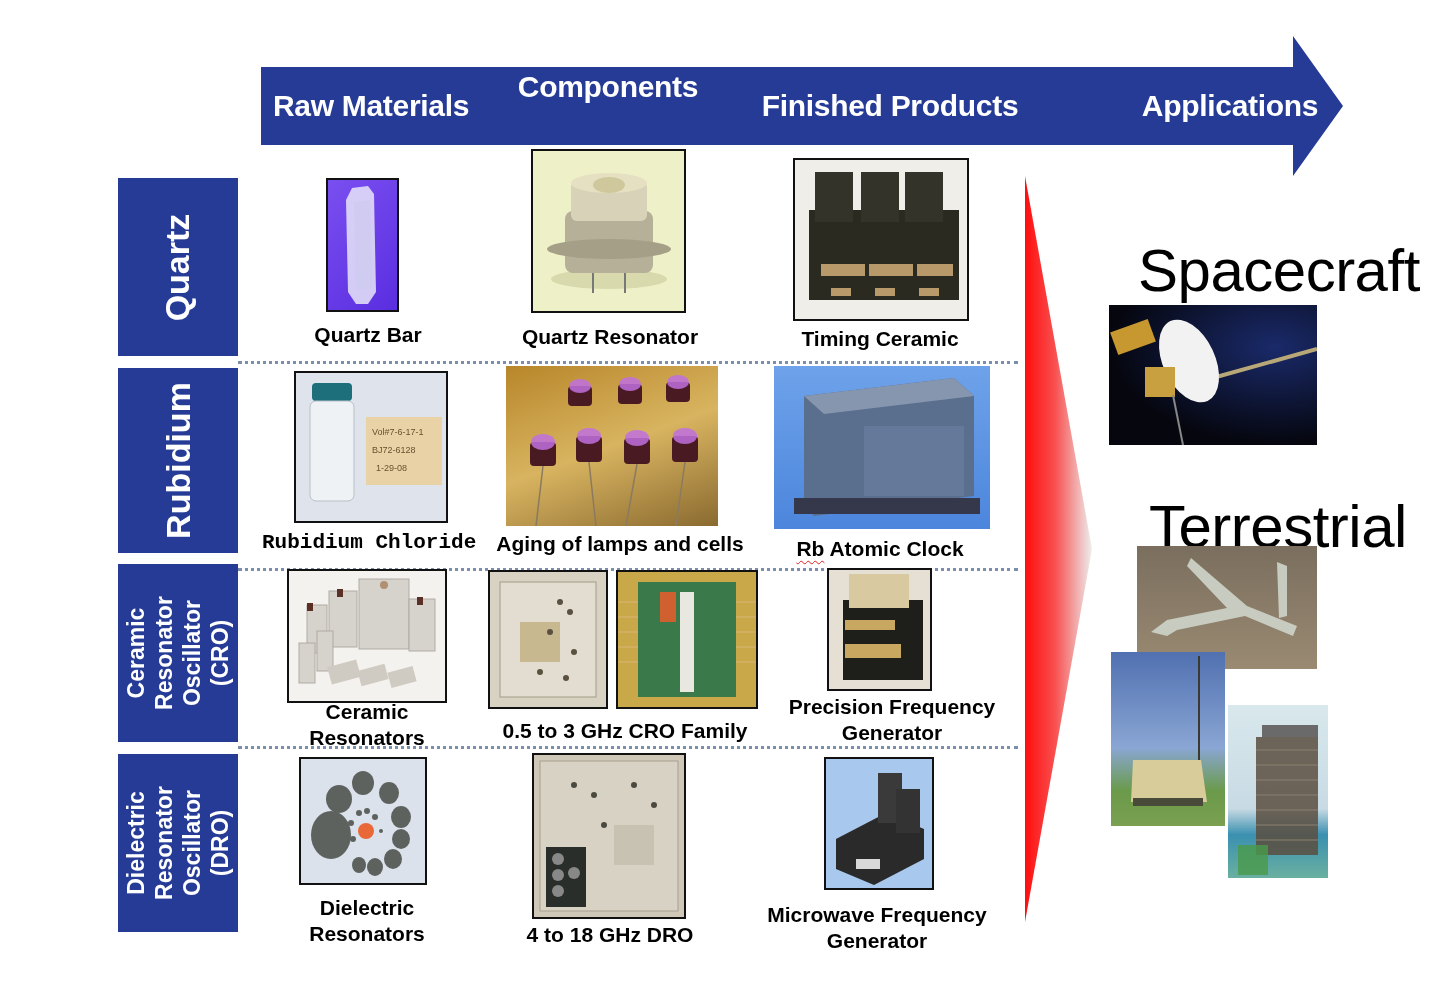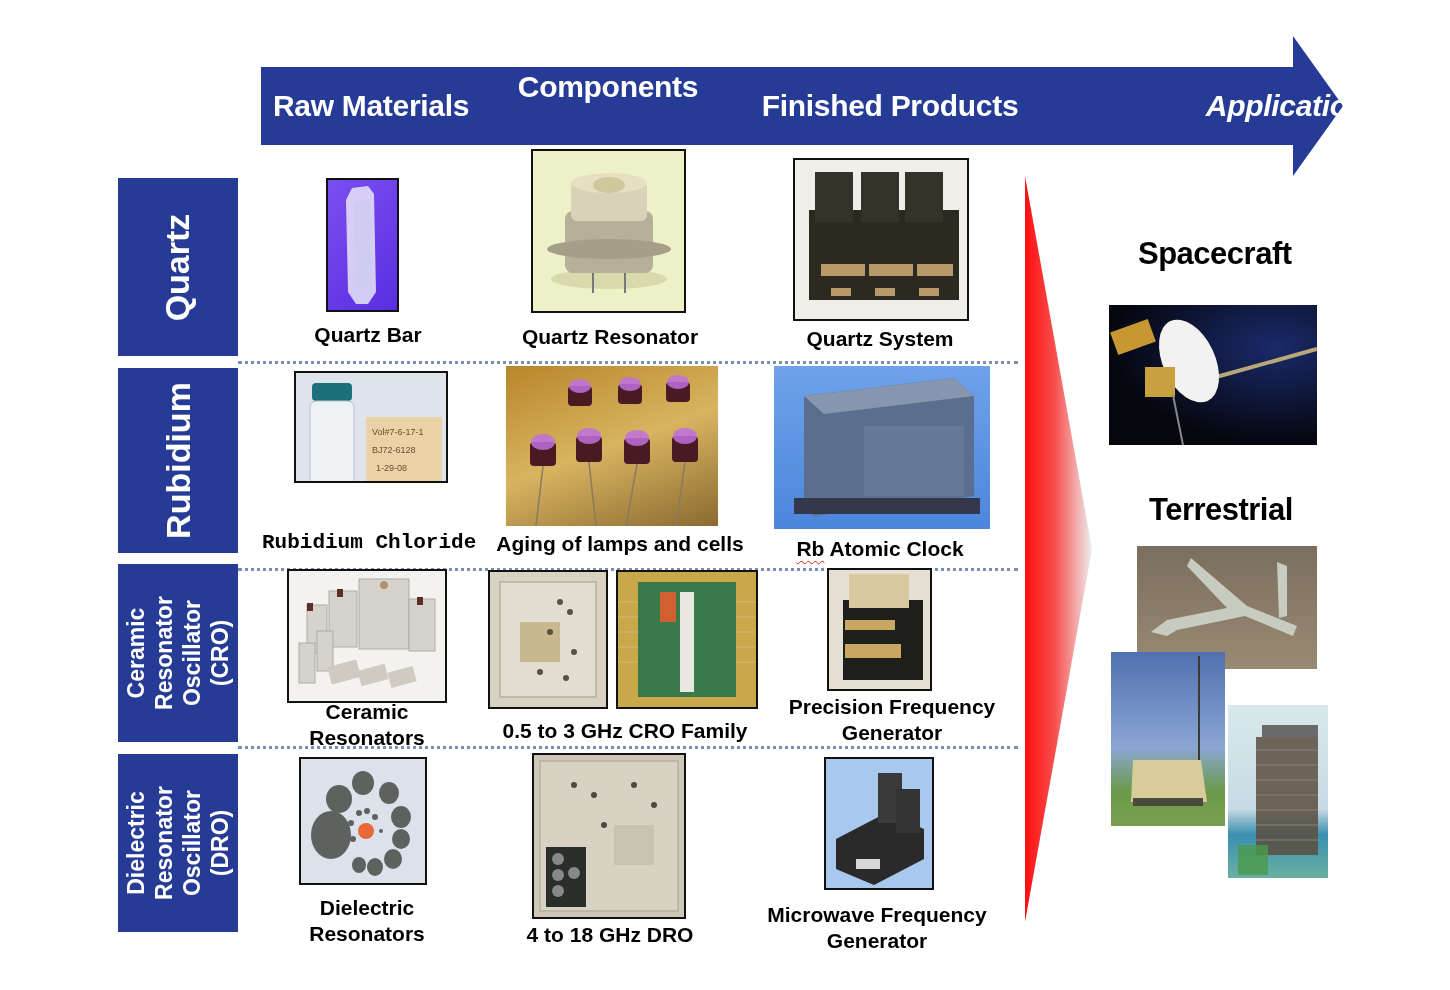--- a/index.html
+++ b/index.html
@@ -18,38 +18,38 @@
   .vtext.small { font-size:23px; line-height:28px; }
 
   
   .divider { left:238px; width:780px; height:0; border-top:3px dotted #7a8fae; }
 
   
   .img { border:2px solid #111; box-sizing:border-box; overflow:hidden; }
   .img.noborder { border:none; }
   .caption { font-weight:bold; font-size:21px; text-align:center; white-space:nowrap; line-height:26px; }
 
-  .app-title { font-size:31px; font-weight:bold; color:#000; white-space:nowrap; letter-spacing:-0.5px; }
+  .app-title { font-size:60px; font-weight:normal; color:#000; white-space:nowrap; letter-spacing:-0.5px; }
   .squiggle { text-decoration: underline wavy #e02020; text-decoration-thickness:1px; text-underline-offset:4px;margin-top:40px; }
 </style>
 </head>
 <body>
 
 <div class="abs header-arrow">
   <svg width="1082" height="140" viewBox="0 0 1082 140" style="position:absolute;left:0;top:0;">
     <polygon points="0,31 1032,31 1032,0 1082,70 1032,140 1032,109 0,109" fill="#253b96"></polygon>
   </svg>
 </div>
 
 <div class="abs header-label" style="left:263px; top:87px; width:216px;">Raw Materials</div>
 <div class="abs header-label" style="left:508px; top:68px; width:200px;">
   <div>Components</div>
 </div>
 <div class="abs header-label" style="left:752px; top:87px; width:276px;">Finished Products</div>
-<div class="abs header-label" style="left:1194px; top:87px; width:200px;font-style:italic;">Applications</div>
+<div class="abs header-label" style="left:1130px; top:87px; width:200px;">Applications</div>
 
 <div class="abs row-label" style="top:178px; height:178px;">
   <div class="vtext big">Quartz</div>
 </div>
 <div class="abs row-label" style="top:368px; height:185px;">
   <div class="vtext big">Rubidium</div>
 </div>
 <div class="abs row-label" style="top:564px; height:178px;">
   <div class="vtext small">
     <div>Ceramic</div>
@@ -100,23 +100,23 @@
     <rect x="66" y="12" width="38" height="50" fill="#33332a"></rect>
     <rect x="110" y="12" width="38" height="50" fill="#33332a"></rect>
     <rect x="26" y="104" width="44" height="12" fill="#b89a6a"></rect>
     <rect x="74" y="104" width="44" height="12" fill="#b89a6a"></rect>
     <rect x="122" y="104" width="36" height="12" fill="#b89a6a"></rect>
     <rect x="36" y="128" width="20" height="8" fill="#b89a6a"></rect>
     <rect x="80" y="128" width="20" height="8" fill="#b89a6a"></rect>
     <rect x="124" y="128" width="20" height="8" fill="#b89a6a"></rect>
   </svg>
 </div>
-<div class="abs caption" style="left:780px; top:326px; width:200px;">Quartz System</div>
-
-<div class="abs img" style="left:294px; top:371px; width:154px; height:112px; background:#dfe4ec;">
+<div class="abs caption" style="left:780px; top:326px; width:200px;">Timing Ceramic</div>
+
+<div class="abs img" style="left:294px; top:371px; width:154px; height:152px; background:#dfe4ec;">
   <svg width="150" height="148" viewBox="0 0 150 148">
     <rect x="16" y="10" width="40" height="18" rx="4" fill="#1d6f7c"></rect>
     <rect x="14" y="28" width="44" height="100" rx="6" fill="#eef2f4" stroke="#b8c0c8"></rect>
     <rect x="70" y="44" width="76" height="68" fill="#e9d3a6"></rect>
     <text x="76" y="62" font-size="9" fill="#6a5030" font-family="Liberation Sans, sans-serif">Vol#7-6-17-1</text>
     <text x="76" y="80" font-size="9" fill="#6a5030" font-family="Liberation Sans, sans-serif">BJ72-6128</text>
     <text x="80" y="98" font-size="9" fill="#6a5030" font-family="Liberation Sans, sans-serif">1-29-08</text>
   </svg>
 </div>
 <div class="abs caption" style="left:262px; top:530px; width:210px;font-family:Liberation Mono, monospace;">Rubidium Chloride</div>

